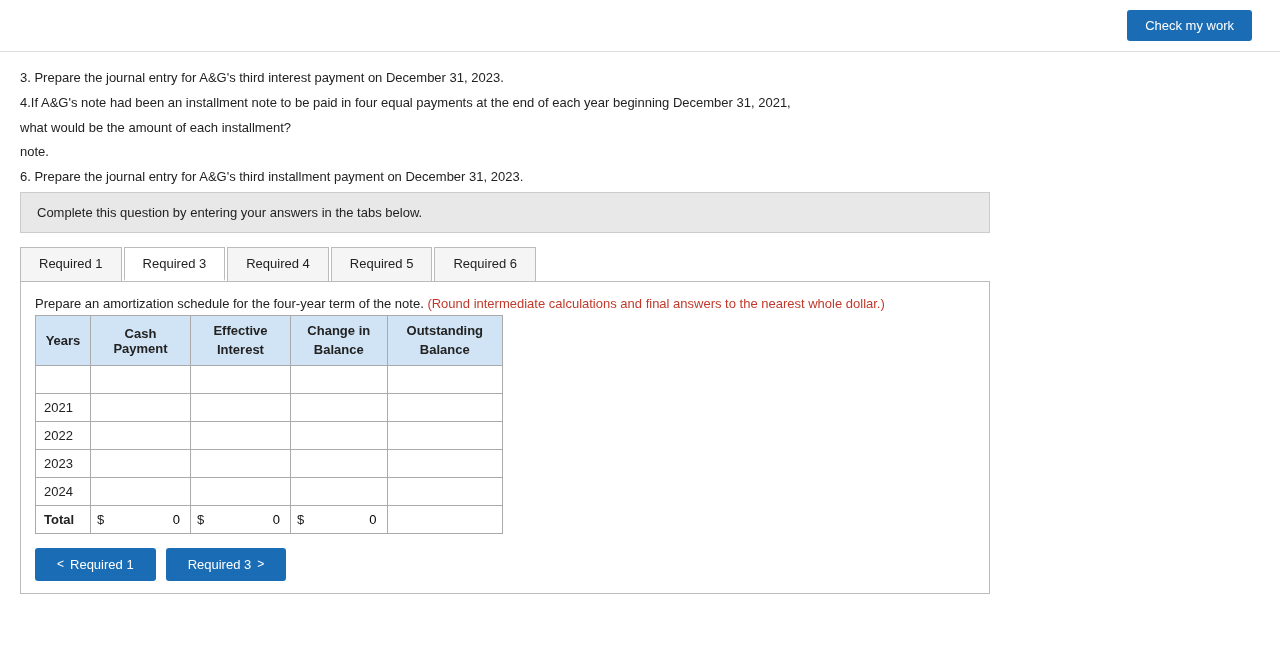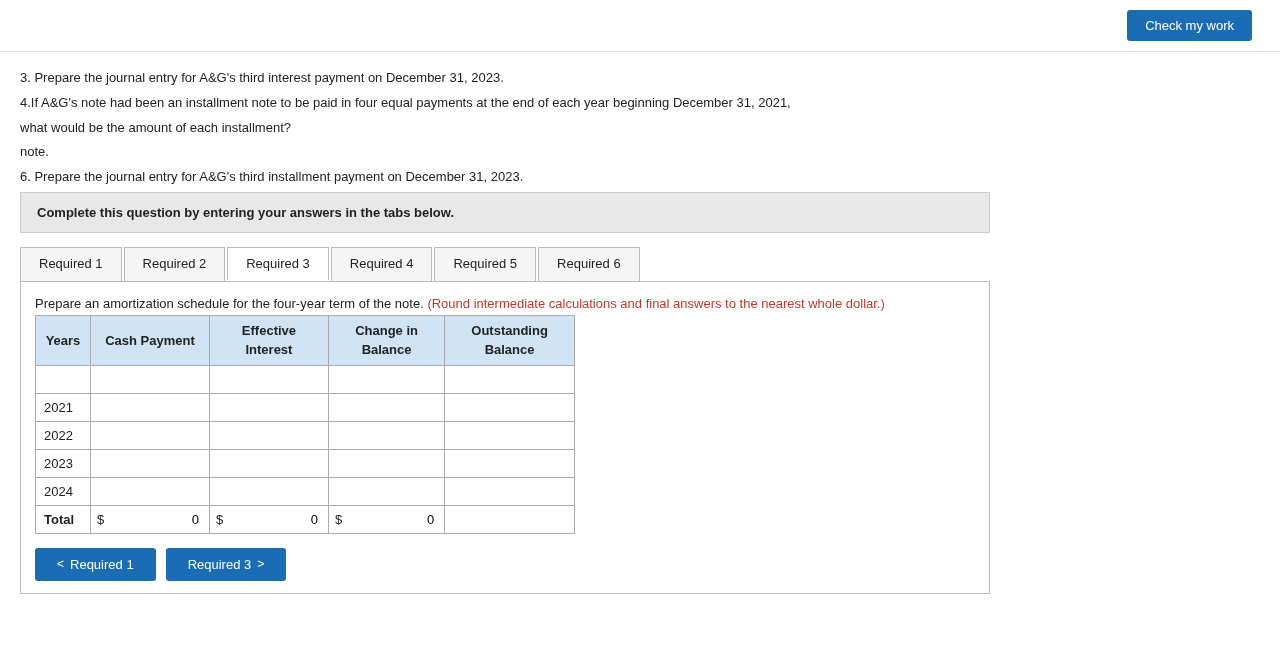--- a/index.html
+++ b/index.html
@@ -46,21 +46,21 @@
       margin-bottom: 4px;
     }
 
     .instruction-box {
       background: #e8e8e8;
       border: 1px solid #ccc;
       padding: 12px 16px;
       max-width: 970px;
       margin-bottom: 14px;
       font-size: 13px;
-      font-weight: bold;
+      font-weight: normal;
     }
 
     .tabs-container {
       max-width: 970px;
       margin-bottom: 0;
     }
 
     .tabs {
       display: flex;
       border-bottom: none;
@@ -97,21 +97,21 @@
       margin-bottom: 2px;
       line-height: 1.5;
     }
 
     .tab-instruction .red {
       color: #c0392b;
     }
 
     .amort-table {
       border-collapse: collapse;
-      width: 540px;
+      width: 468px;
       font-size: 13px;
     }
 
     .amort-table th {
       background: #d0e4f5;
       border: 1px solid #aaa;
       padding: 6px 8px;
       text-align: center;
       font-weight: bold;
       vertical-align: middle;
@@ -199,21 +199,20 @@
     <p>6. Prepare the journal entry for A&amp;G's third installment payment on December 31, 2023.</p>
   </div>
 
   <div class="instruction-box">
     <span>Complete this question by entering your answers in the tabs below.</span>
   </div>
 
   <div class="tabs-container">
     <div class="tabs">
       <div class="tab">Required 1</div>
-      <div class="tab">Required 2</div>
       <div class="tab active">Required 3</div>
       <div class="tab">Required 4</div>
       <div class="tab">Required 5</div>
       <div class="tab">Required 6</div>
     </div>
 
     <div class="tab-content">
       <div class="tab-instruction">
         <span>Prepare an amortization schedule for the four-year term of the note.</span>
         <span class="red">(Round intermediate calculations and final answers to the nearest whole dollar.)</span>

